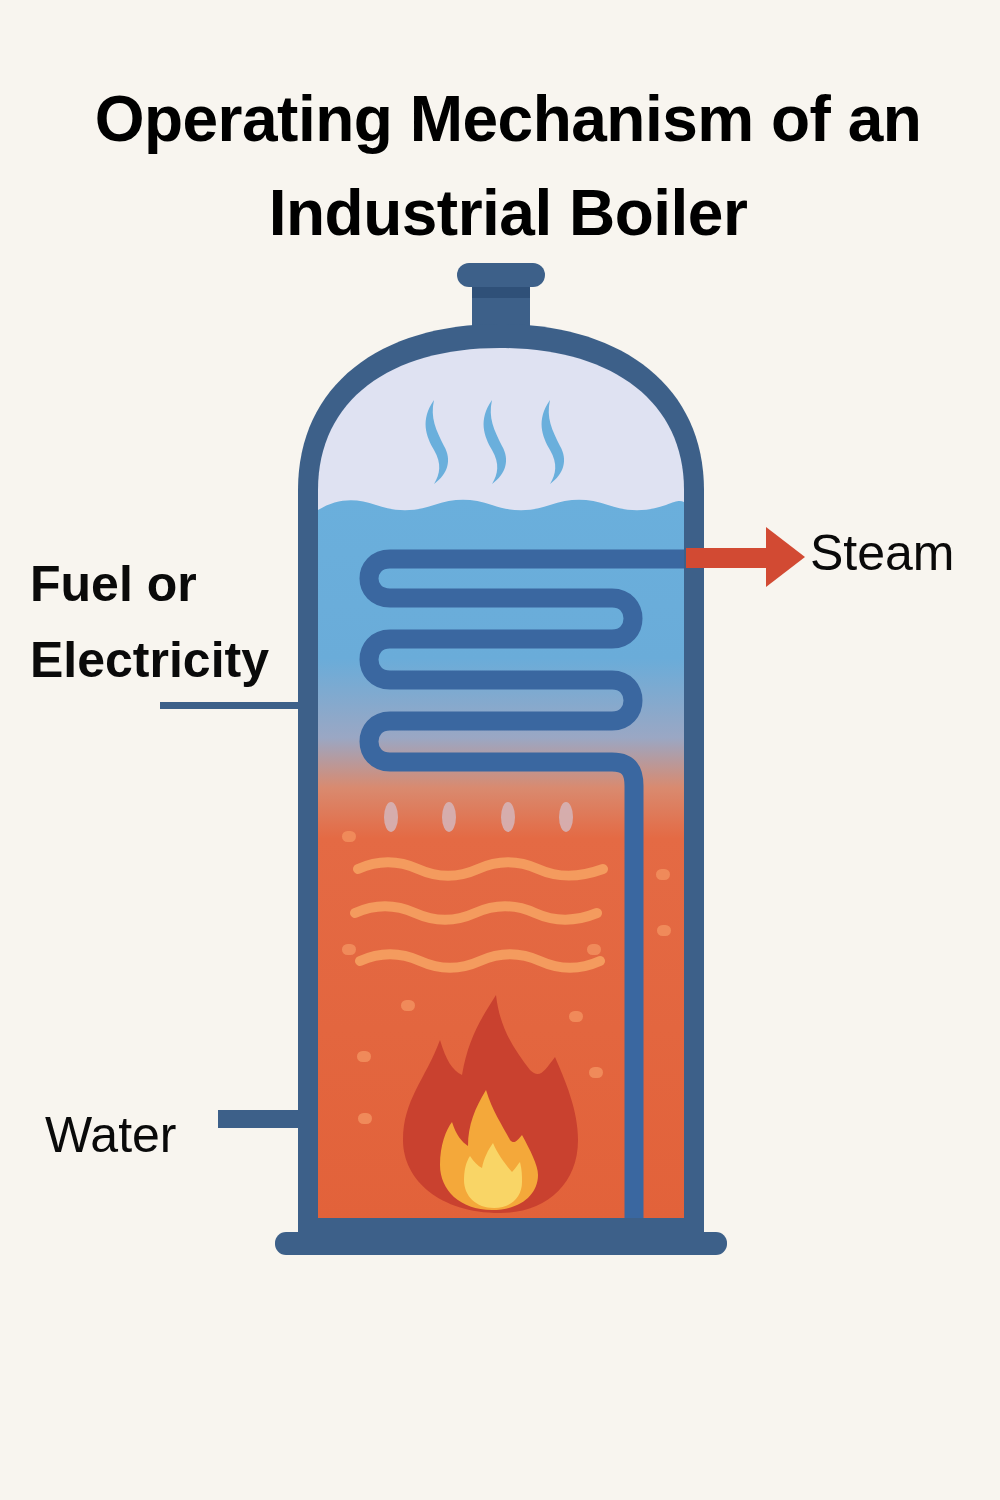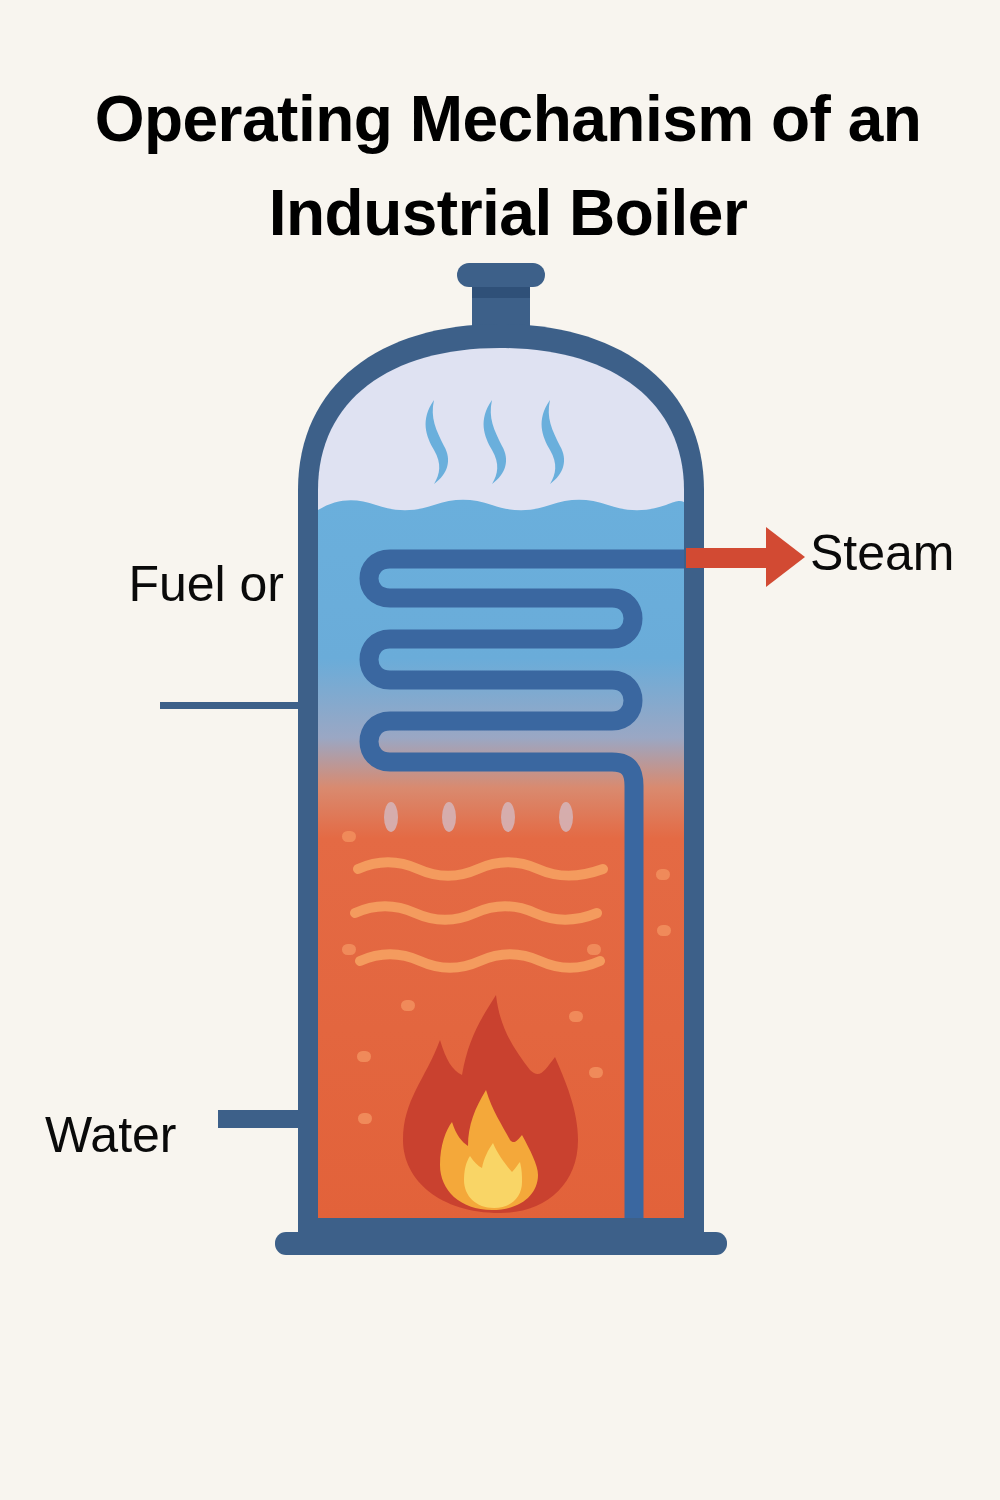--- a/index.html
+++ b/index.html
@@ -22,21 +22,21 @@
       padding-left: 8px;
     }
     .title span { display: block; }
     .label {
       position: absolute;
       font-family: "Liberation Sans", sans-serif;
       font-size: 50px;
       color: #0a0a0a;
       line-height: 1.0;
     }
-    .label-fuel { left: 44px; top: 546px; width: 240px; text-align: right; line-height: 76px; }
+    .label-fuel { left: 30px; top: 546px; width: 240px; text-align: left; line-height: 76px; font-weight: bold; }
     .label-fuel span { display: block; }
     .label-water { left: 45px; top: 1090px; margin-top: 20px; }
     .label-steam { left: 810px; top: 528px; }
     svg.diagram { position: absolute; left: 0; top: 0; }
   </style>
 </head>
 <body>
 
 <div class="title">
   <span>Operating Mechanism of an</span>
@@ -126,15 +126,16 @@
   <rect x="298" y="1218" width="406" height="20" fill="#3d6089"></rect>
 
   <g>
     <rect x="686" y="548" width="86" height="20" fill="#d24a33"></rect>
     <polygon points="766,527 805,557 766,587" fill="#d24a33"></polygon>
   </g>
 </svg>
 
 <div class="label label-fuel">
   <span>Fuel or</span>
+  <span>Electricity</span>
 </div>
 <div class="label label-water">Water</div>
 <div class="label label-steam">Steam</div>
 
 </body></html>

